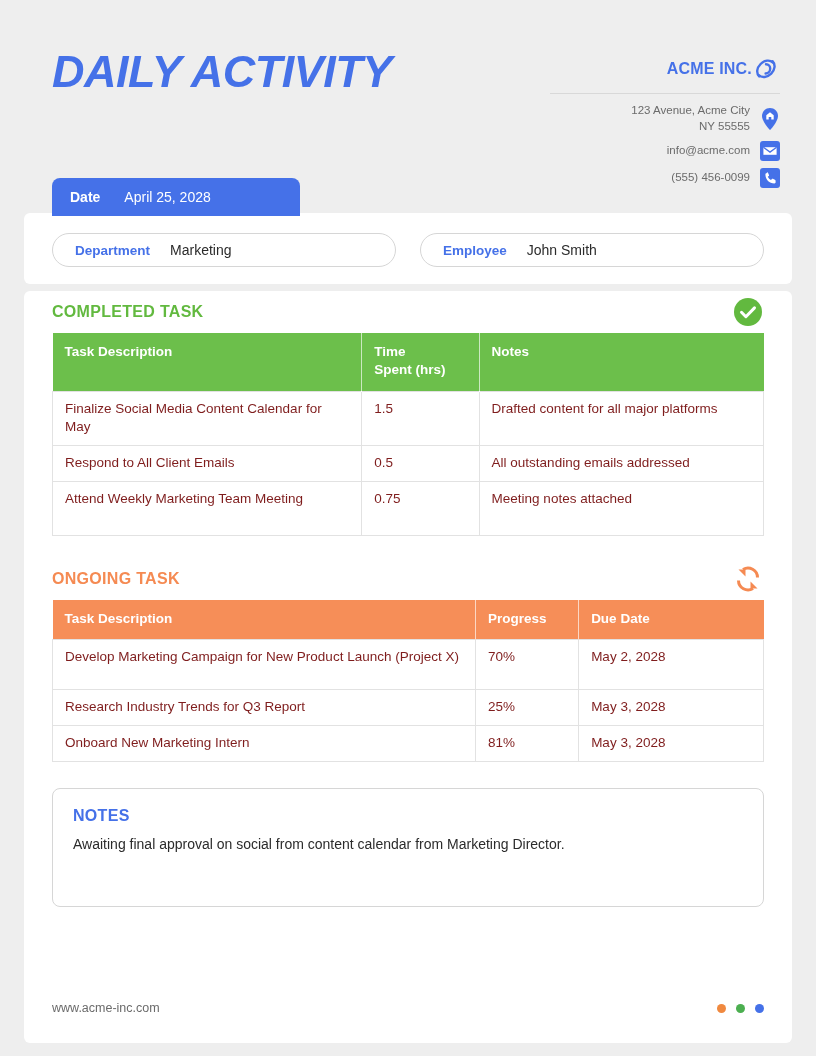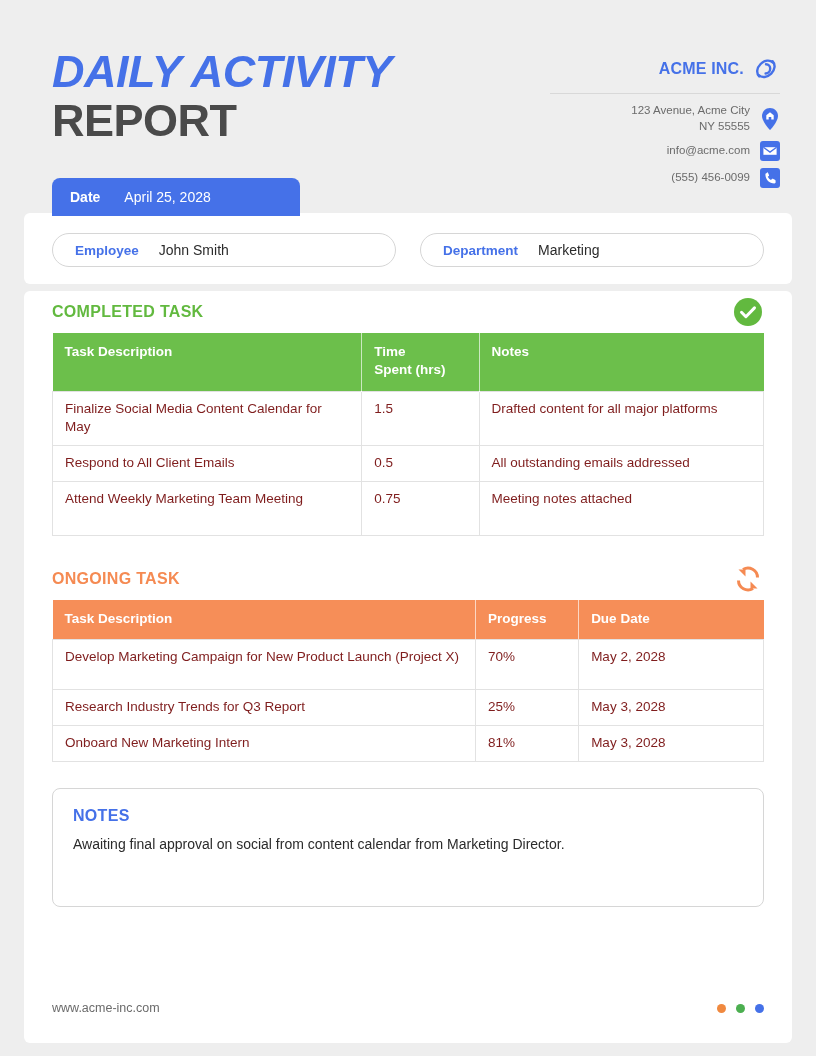--- a/index.html
+++ b/index.html
@@ -43,21 +43,21 @@
   .company-block {
     position: absolute;
     right: 36px; top: 12px;
     width: 230px;
     text-align: right;
   }
   .company-name-row {
     display: flex;
     align-items: center;
     justify-content: flex-end;
-    gap: 8px;
+    gap: 0;
     height: 34px;
   }
   .company-name {
     font-size: 16px;
     font-weight: bold;
     letter-spacing: 0.2px;
     color: #4571e8;
   }
   .logo-swirl { width: 28px; height: 28px; display:block; }
 
@@ -220,21 +220,20 @@
   .footer-dots { display: flex; gap: 10px; align-items: center; }
   .dot { width: 9px; height: 9px; border-radius: 50%; }
 </style>
 </head>
 <body>
 
 <div class="header">
 
   <div class="title-block">
     <div class="title-line1">DAILY ACTIVITY</div>
-    <div class="title-line2">REPORT</div>
   </div>
 
   <div class="company-block">
     <div class="company-name-row">
       <span class="company-name">ACME INC.</span>
       <span>
         <svg class="logo-swirl" viewBox="0 0 28 28">
           <g fill="none" stroke="#4571e8" stroke-width="2.4" stroke-linecap="round">
             <path d="M20.5 6.2c3.2 3.2 2.6 8.6-1.3 12.5-3.9 3.9-9.3 4.5-12.5 1.3"></path>
             <path d="M7.2 21.4c-3.1-3.2-2.5-8.5 1.4-12.4C12.5 5.1 17.8 4.5 21 7.6"></path>
@@ -287,26 +286,26 @@
 </div>
 
 <div class="date-tab">
   <span class="date-label">Date</span>
   <span class="date-value">April 25, 2028</span>
 </div>
 
 <div class="card card-identity">
   <div class="identity-row">
     <div class="pill">
+      <span class="pill-label">Department</span>
+      <span class="pill-value">Marketing</span>
+    </div>
+    <div class="pill">
       <span class="pill-label">Employee</span>
       <span class="pill-value">John Smith</span>
-    </div>
-    <div class="pill">
-      <span class="pill-label">Department</span>
-      <span class="pill-value">Marketing</span>
     </div>
   </div>
 </div>
 
 <div class="card card-main">
 
   <div class="section">
     <div class="section-head">
       <div class="section-title green">COMPLETED TASK</div>
       <span class="section-icon">

